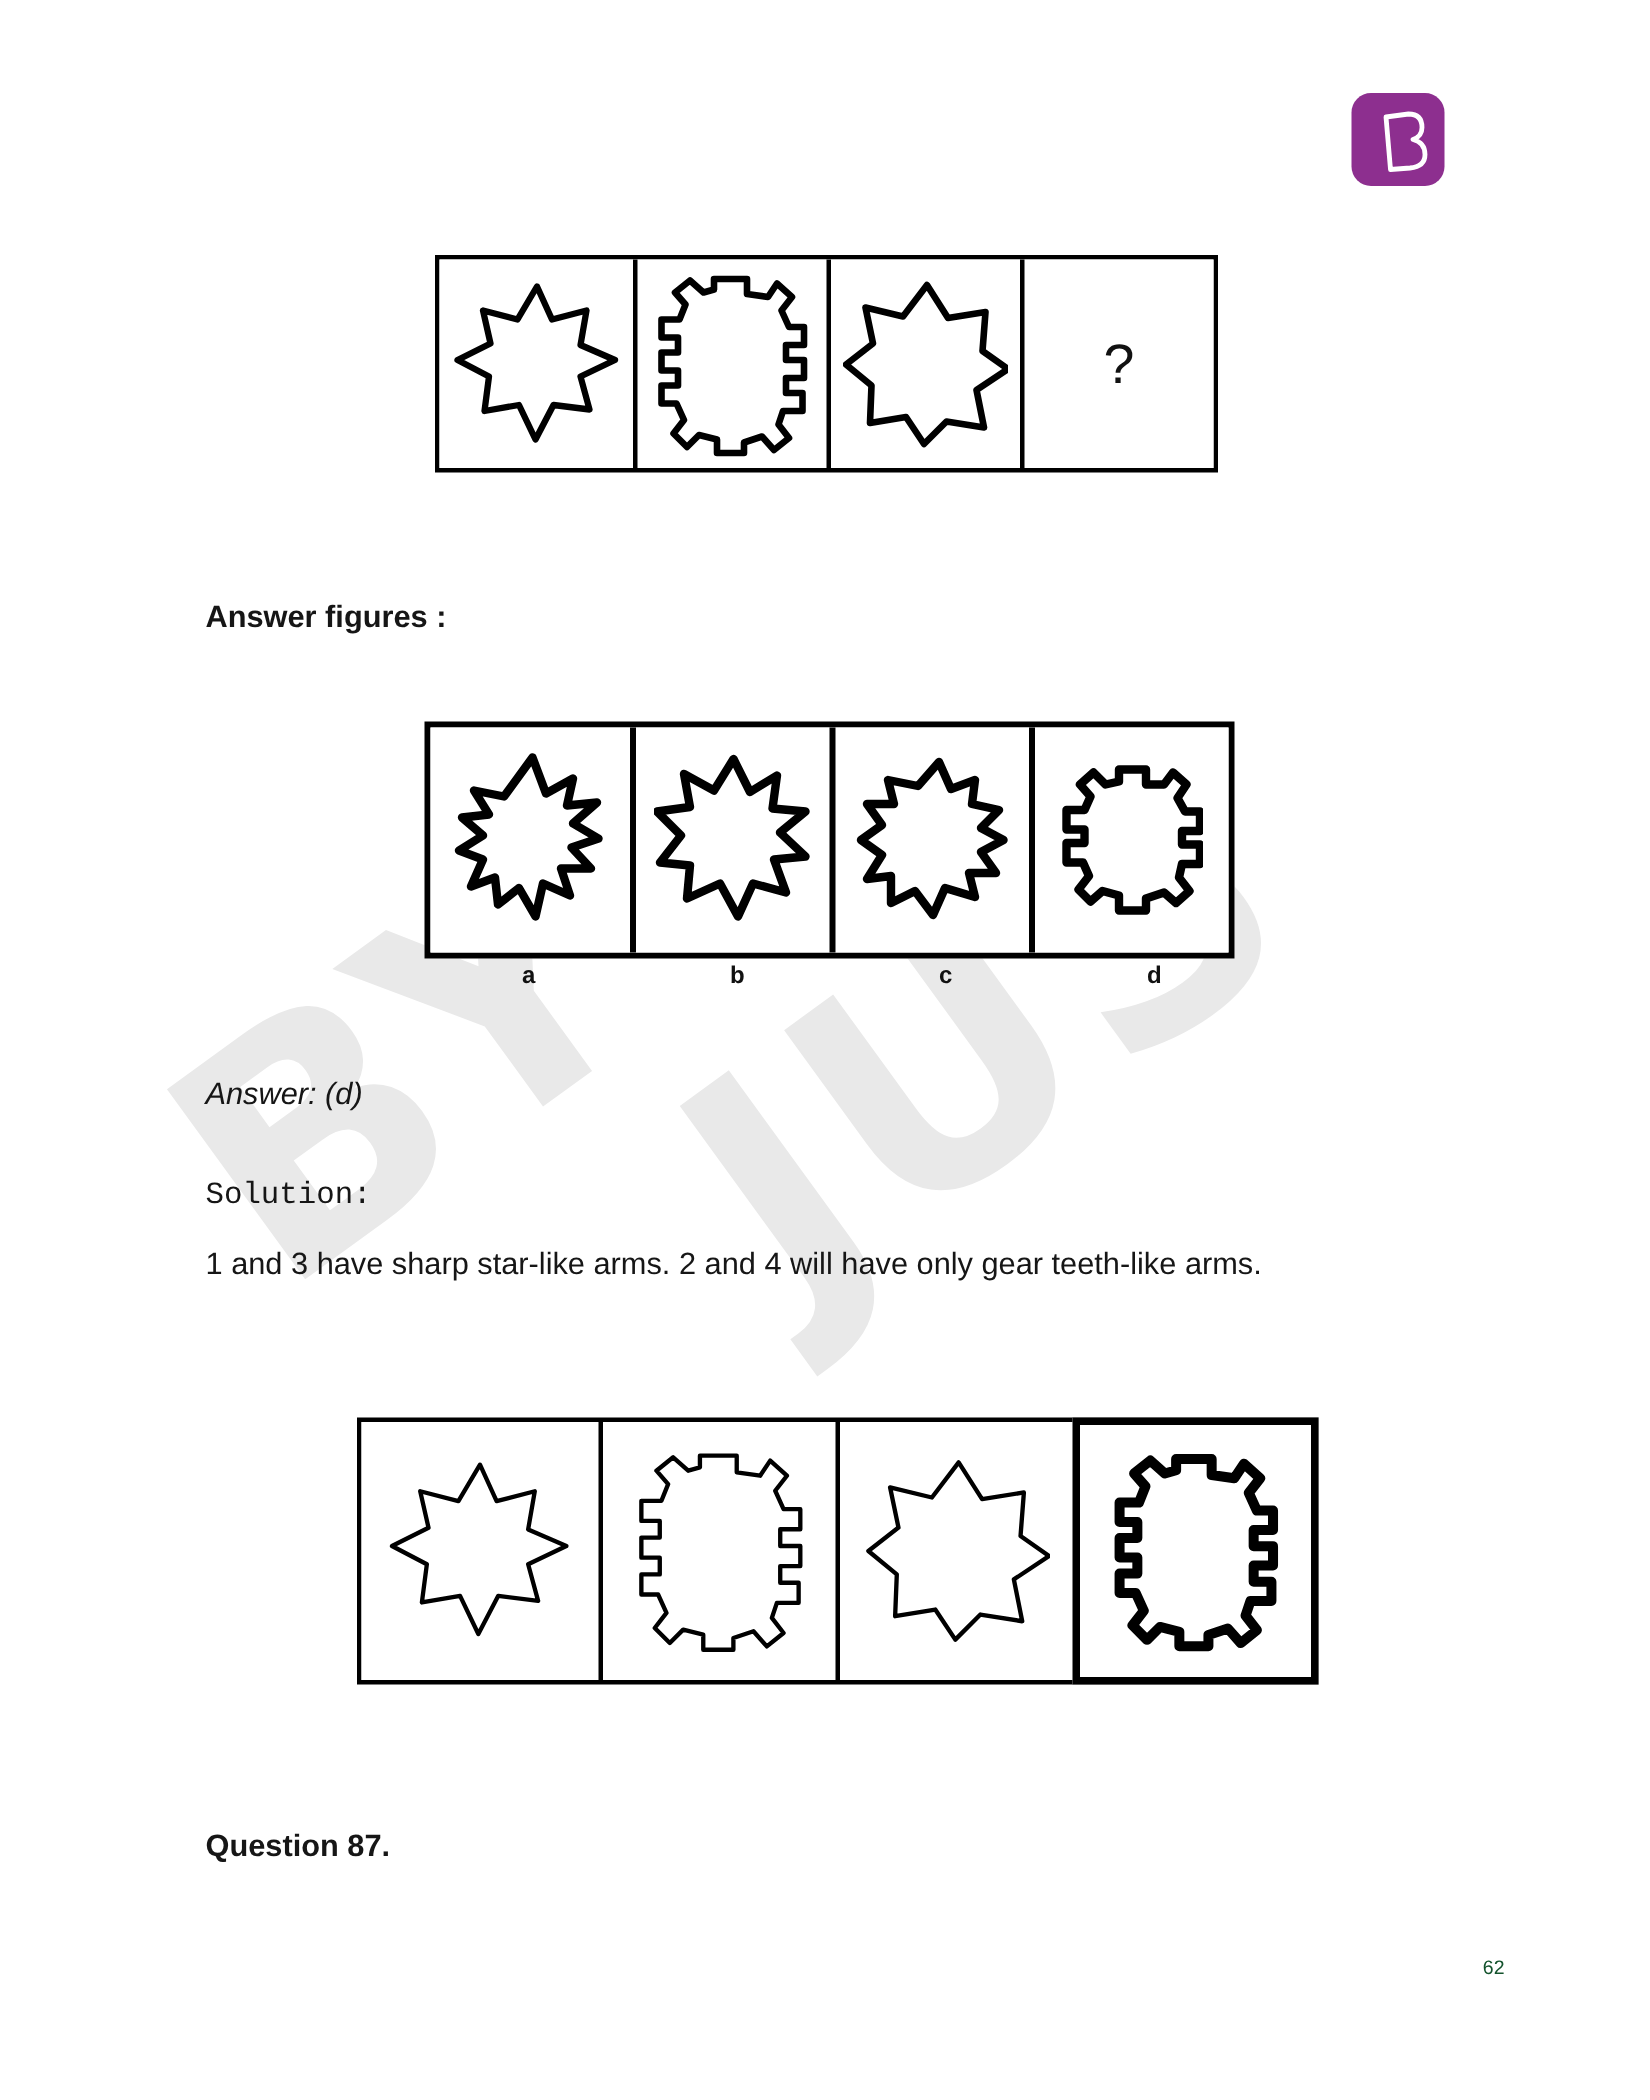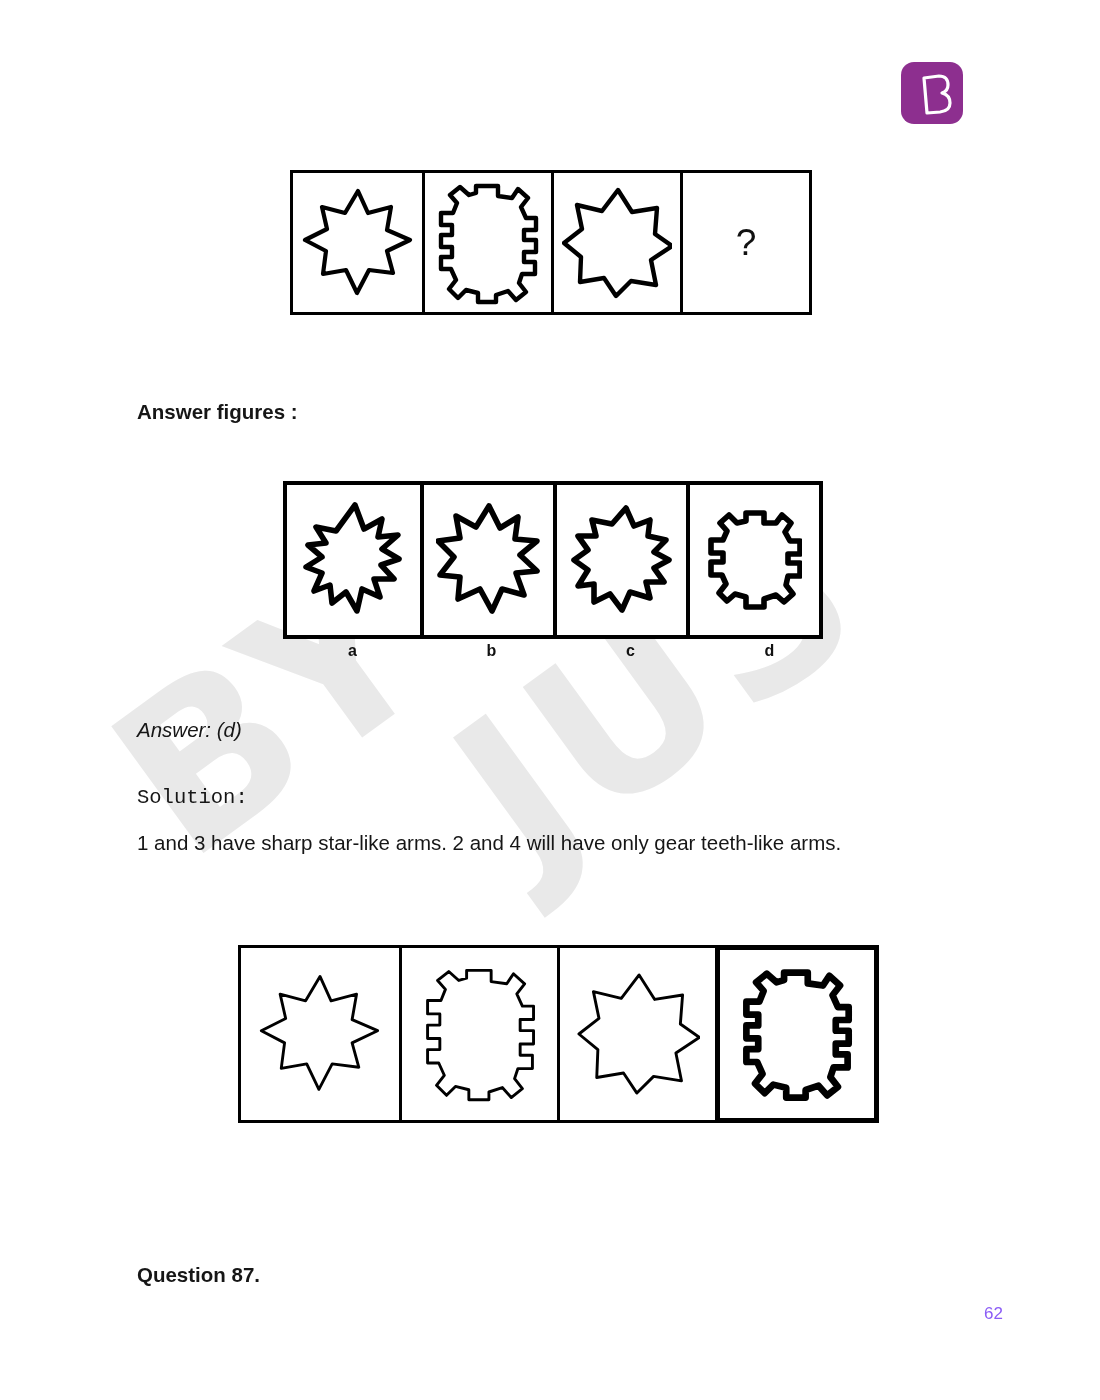--- a/index.html
+++ b/index.html
@@ -55,22 +55,22 @@
     font-size: 20.5px;
     line-height: 1.2;
     color: #161616;
   }
   .txt.bold { font-weight: 700; }
 
   #page-number {
     position: absolute;
     right: 97px;
     top: 1304px;
-    font-size: 17px;
-    color: #8b5cf6;
+    font-size: 13px;
+    color: #14532d;
     z-index: 3;
   }
 
   
   .fig-row {
     position: absolute;
     display: flex;
     z-index: 2;
     background: #ffffff;
   }
@@ -275,15 +275,15 @@
       <path d="M40,6 L62,6 L62,16 L76,18 L82,9 L92,18 L85,27 L90,38 L100,38 L100,50 L88,50 L88,60
                L100,60 L100,72 L88,72 L88,82 L99,82 L99,94 L86,94 L83,103 L90,112 L80,120 L72,111
                L60,115 L60,122 L42,122 L42,113 L30,110 L22,118 L13,109 L20,100 L15,89 L5,89 L5,77
                L16,77 L16,67 L5,67 L5,55 L16,55 L16,45 L5,45 L5,33 L17,33 L21,23 L14,15 L24,7
                L33,15 L40,13 Z" fill="#ffffff" stroke="#000000" stroke-width="6.2" stroke-linejoin="round"></path>
     </svg>
   </div>
 
 </div>
 
-<div class="txt bold" style="left:137px; top:1219px;margin-top:44px;">Question 87.</div>
+<div class="txt bold" style="left:137px; top:1219px;">Question 87.</div>
 
 <div id="page-number">62</div>
 
 </body></html>

